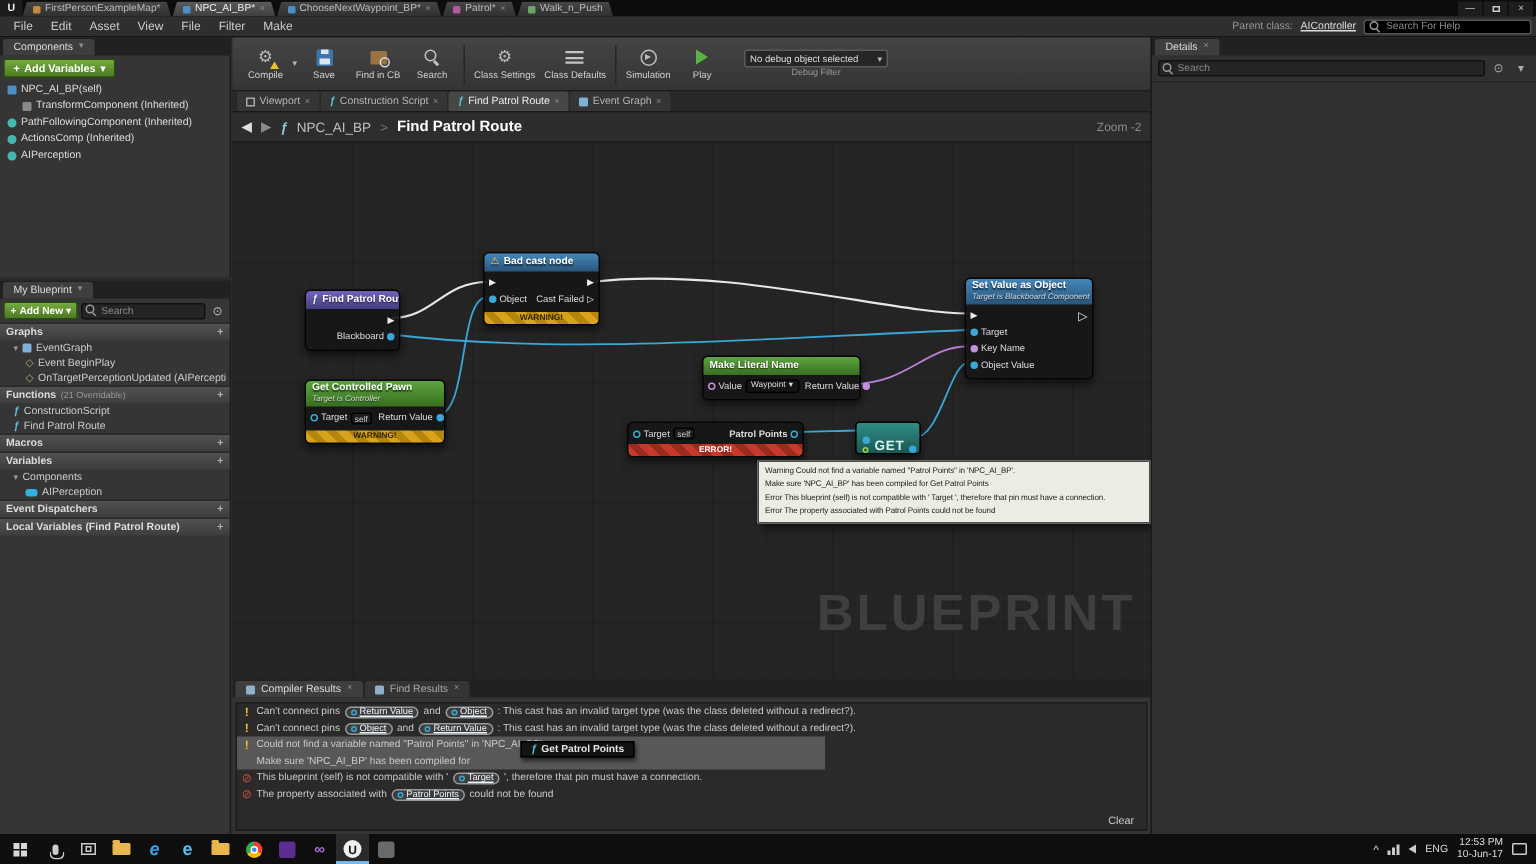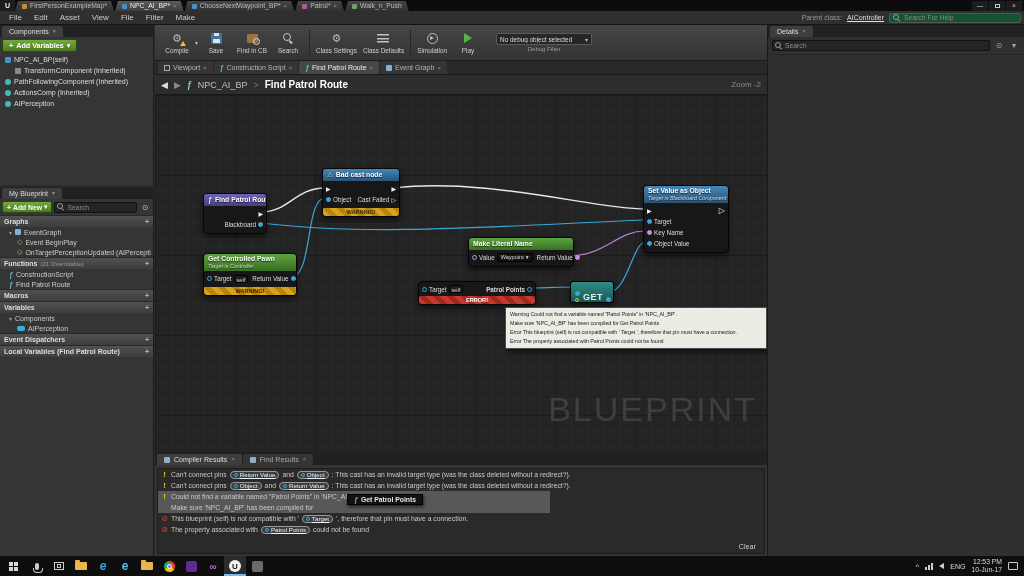--- a/index.html
+++ b/index.html
@@ -21,21 +21,21 @@
   .wctrl{margin-left:auto;display:flex;height:11px;align-items:center;gap:1px;padding-right:2px}
   .wbtn{width:16px;height:10px;display:flex;align-items:center;justify-content:center;color:#ccc;font-size:6.5px;background:#1d1d1d}
   .maxbox{width:5px;height:4px;border:1px solid #ccc}
 
   
   #menubar{position:absolute;left:0;top:11px;width:1024px;height:14px;background:#2f2f2f;border-bottom:1px solid #141414;display:flex;align-items:center;padding-left:3px}
   .mitem{padding:0 6px;font-size:8px;color:#ccc;line-height:14px}
   .mright{margin-left:auto;display:flex;align-items:center;gap:5px;padding-right:3px}
   .pclass-label{font-size:7px;color:#979797}
   .pclass-value{font-size:7px;color:#ddd;text-decoration:underline}
-  .helpsearch{width:132px;height:10px;background:#14532d;border:1px solid #555;border-radius:2px;display:flex;align-items:center;gap:3px;padding:0 3px}
+  .helpsearch{width:112px;height:10px;background:#000000;border:1px solid #555;border-radius:2px;display:flex;align-items:center;gap:3px;padding:0 3px}
   .helpsearch input{font-size:6.8px;width:100%}
 
   
   .mag{position:relative;width:8px;height:8px;display:inline-block;flex:none}
   .mag::before{content:"";position:absolute;left:0;top:0;width:4px;height:4px;border:1px solid #9a9a9a;border-radius:50%}
   .mag::after{content:"";position:absolute;left:5px;top:5px;width:3px;height:1px;background:#9a9a9a;transform:rotate(45deg);transform-origin:0 0}
 
   
   .tabstrip{height:12px;background:#212121;display:flex;align-items:flex-end;padding-left:2px;gap:1px}
   .ptab{background:#3e3e3e;border-radius:2px 2px 0 0;padding:0 7px;height:11px;line-height:11px;font-size:7px;color:#ddd;display:flex;align-items:center;gap:4px;white-space:nowrap}
@@ -117,21 +117,21 @@
   
   #canvas{position:absolute;left:155px;top:95px;width:612px;height:357px;overflow:hidden;background-color:#242424;
     background-image:
       linear-gradient(#1c1c1c 1px,transparent 1px),linear-gradient(90deg,#1c1c1c 1px,transparent 1px),
       linear-gradient(#292929 1px,transparent 1px),linear-gradient(90deg,#292929 1px,transparent 1px);
     background-size:80px 80px,80px 80px,16px 16px,16px 16px}
   #wires{position:absolute;left:0;top:0;width:612px;height:357px}
   .wexec{stroke:#e8e8e8;stroke-width:1.4;fill:none}
   .wobj{stroke:#39a8d8;stroke-width:1.2;fill:none}
   .wname{stroke:#b97fd4;stroke-width:1.2;fill:none}
-  #watermark{position:absolute;right:10px;top:295px;font-size:34px;font-weight:normal;color:#3f3f3f;letter-spacing:2px}
+  #watermark{position:absolute;right:10px;top:295px;font-size:34px;font-weight:bold;color:#3f3f3f;letter-spacing:2px}
 
   .node{position:absolute;background:rgba(23,23,23,.93);border:1px solid #050505;border-radius:4px;box-shadow:0 3px 6px rgba(0,0,0,.55);z-index:2}
   .nh{height:12px;line-height:12px;padding:0 4px;font-size:6.8px;font-weight:bold;color:#fff;border-radius:3px 3px 0 0;display:flex;align-items:center;gap:3px;text-shadow:0 1px 1px rgba(0,0,0,.7);white-space:nowrap;overflow:hidden}
   .nh.two{height:auto;line-height:1.15;padding:1px 4px 2px;flex-direction:column;align-items:flex-start;gap:0}
   .nh .sub{font-weight:normal;font-style:italic;font-size:5.4px;color:rgba(255,255,255,.78)}
   .nh.blue{background:linear-gradient(#4387b8,#29547a)}
   .nh.green{background:linear-gradient(#5ca53e,#386f22)}
   .nh.purple{background:linear-gradient(#6f63b8,#453e80)}
   .nhicon{font-style:italic;font-size:7px;color:#dff}
   .nhwarn{color:#ffd34d;font-size:6.5px}

